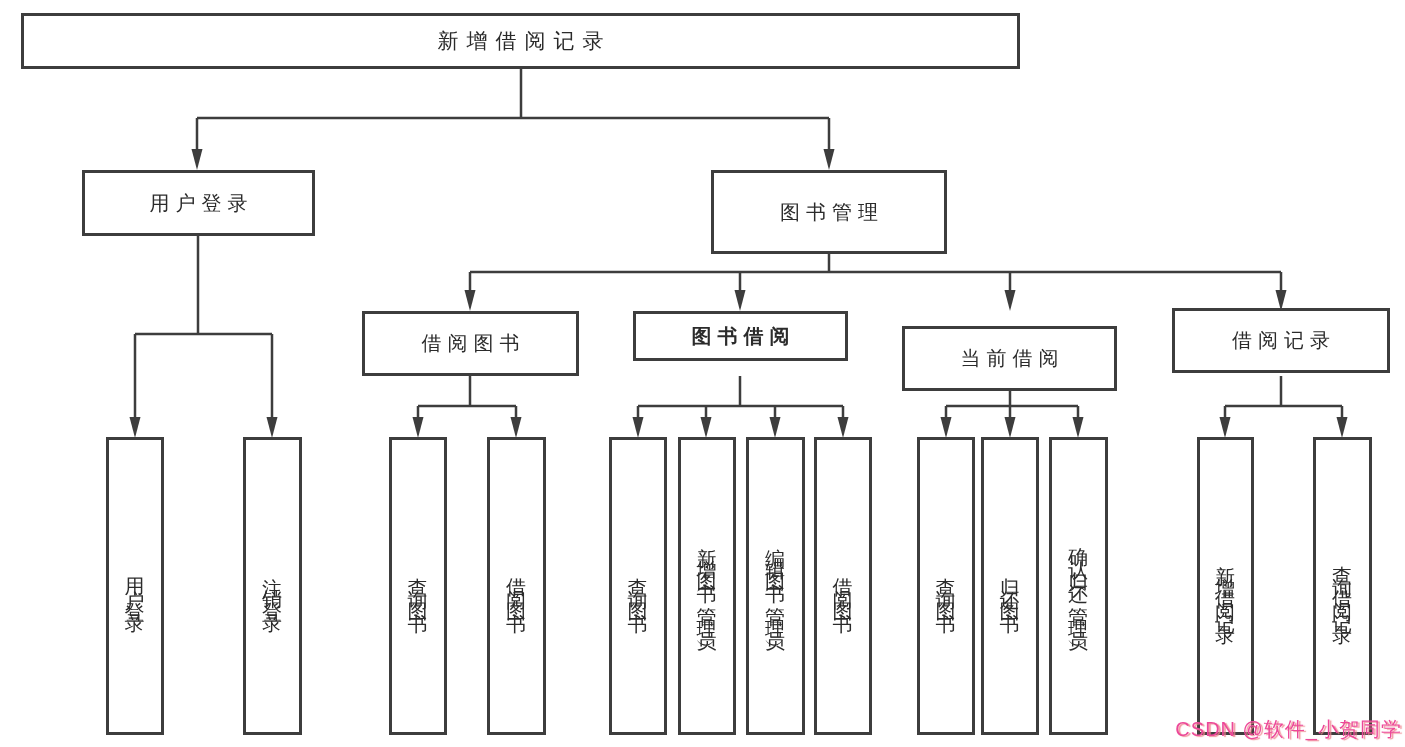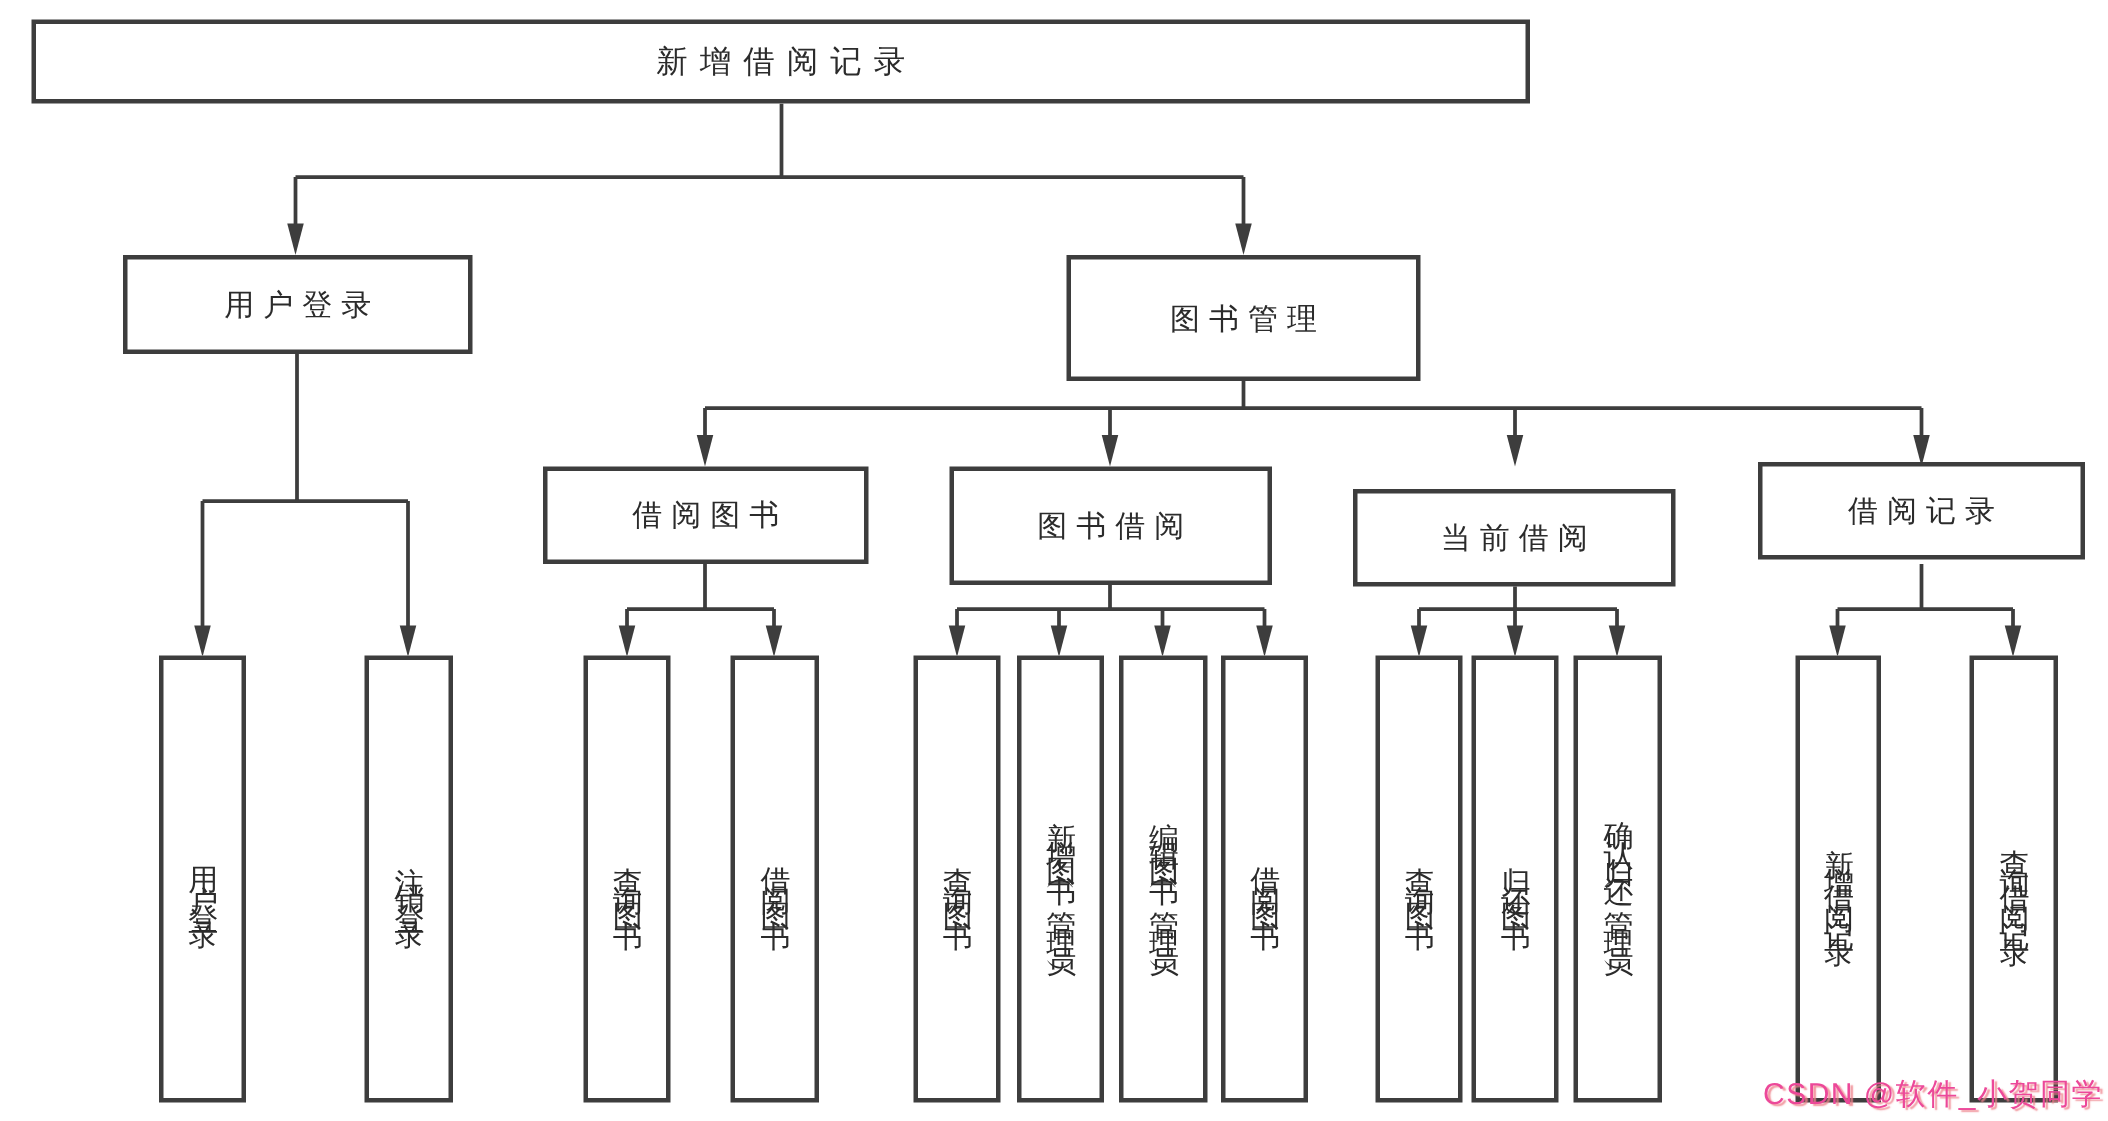--- a/index.html
+++ b/index.html
@@ -65,21 +65,21 @@
     <polygon fill="#3d3d3d" stroke="none" points="1219.5,417 1230.5,417 1225,438"></polygon>
     <polygon fill="#3d3d3d" stroke="none" points="1336.5,417 1347.5,417 1342,438"></polygon>
   </svg>
 
   <div class="node rootbox" style="left:21px;top:13px;width:999px;height:56px;">新增借阅记录</div>
 
   <div class="node hbox" style="left:82px;top:170px;width:233px;height:66px;">用户登录</div>
   <div class="node hbox" style="left:711px;top:170px;width:236px;height:84px;">图书管理</div>
 
   <div class="node hbox" style="left:362px;top:311px;width:217px;height:65px;">借阅图书</div>
-  <div class="node hbox" style="left:633px;top:311px;width:215px;height:79px;">图书借阅</div>
+  <div class="node hbox" style="left:633px;top:311px;width:215px;height:50px;font-weight:bold;">图书借阅</div>
   <div class="node hbox" style="left:902px;top:326px;width:215px;height:65px;">当前借阅</div>
   <div class="node hbox" style="left:1172px;top:308px;width:218px;height:65px;">借阅记录</div>
 
   <div class="node leaf" style="left:106px;top:437px;width:58px;height:298px;">用户登录</div>
   <div class="node leaf" style="left:243px;top:437px;width:59px;height:298px;">注销登录</div>
 
   <div class="node leaf" style="left:389px;top:437px;width:58px;height:298px;">查询图书</div>
   <div class="node leaf" style="left:487px;top:437px;width:59px;height:298px;">借阅图书</div>
 
   <div class="node leaf" style="left:609px;top:437px;width:58px;height:298px;">查询图书</div>

